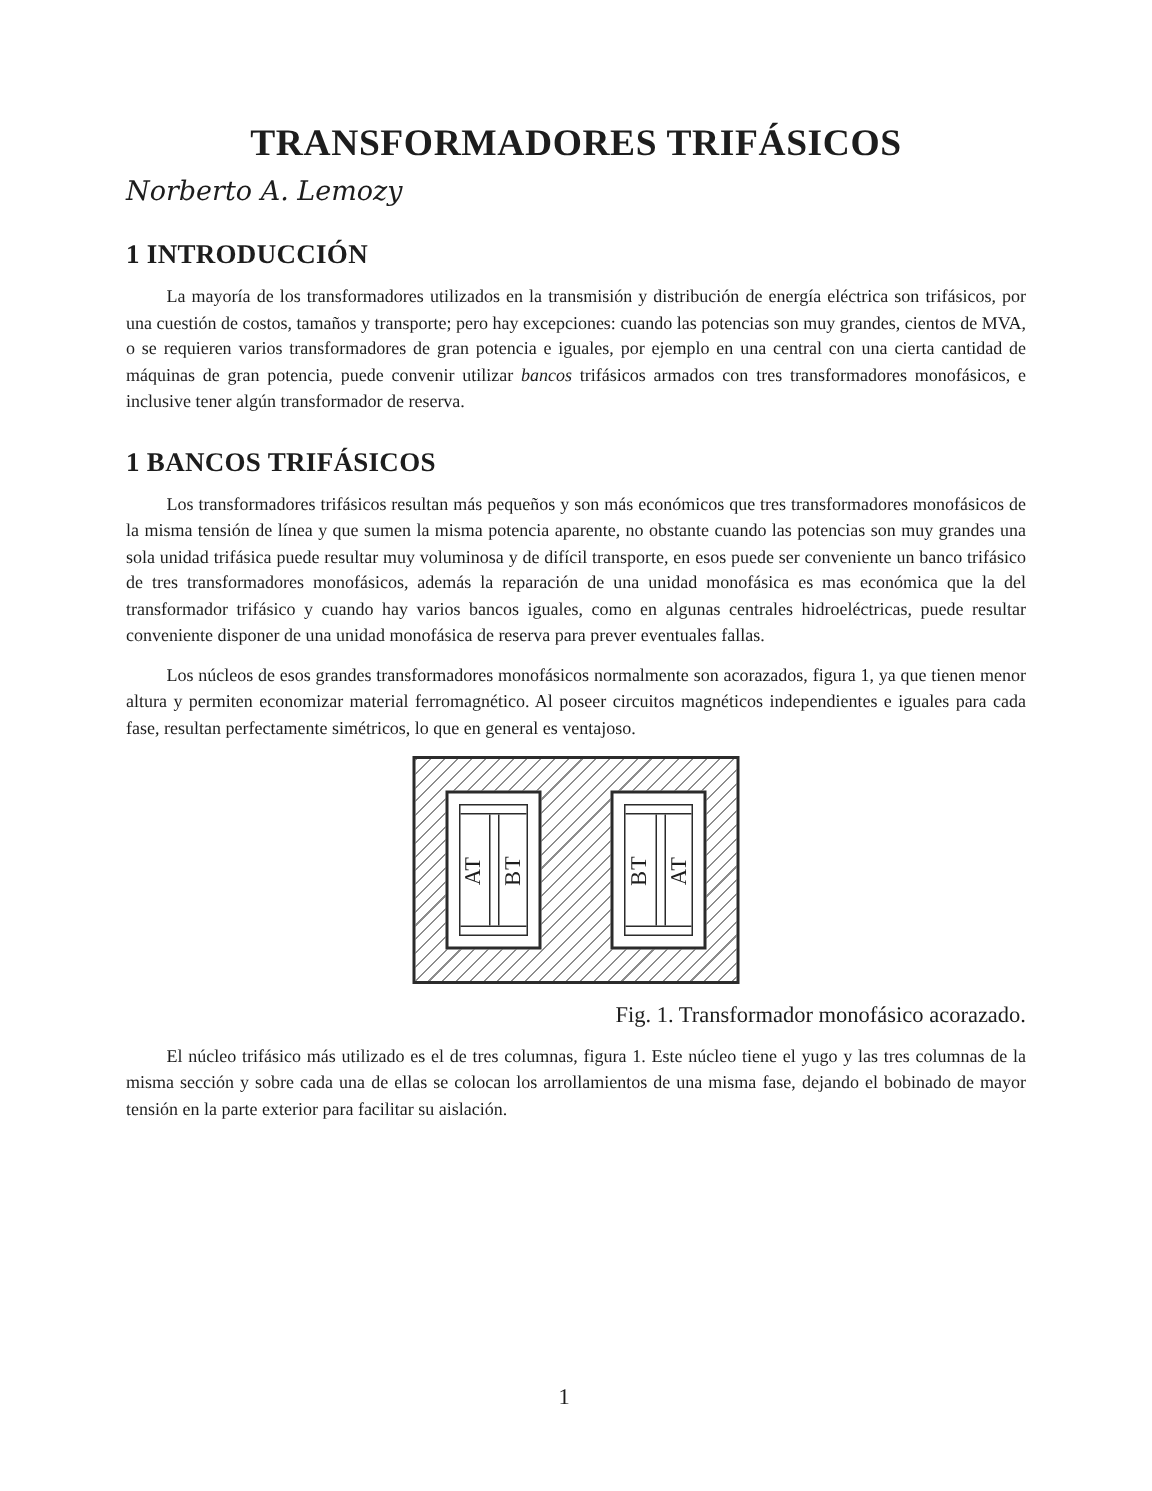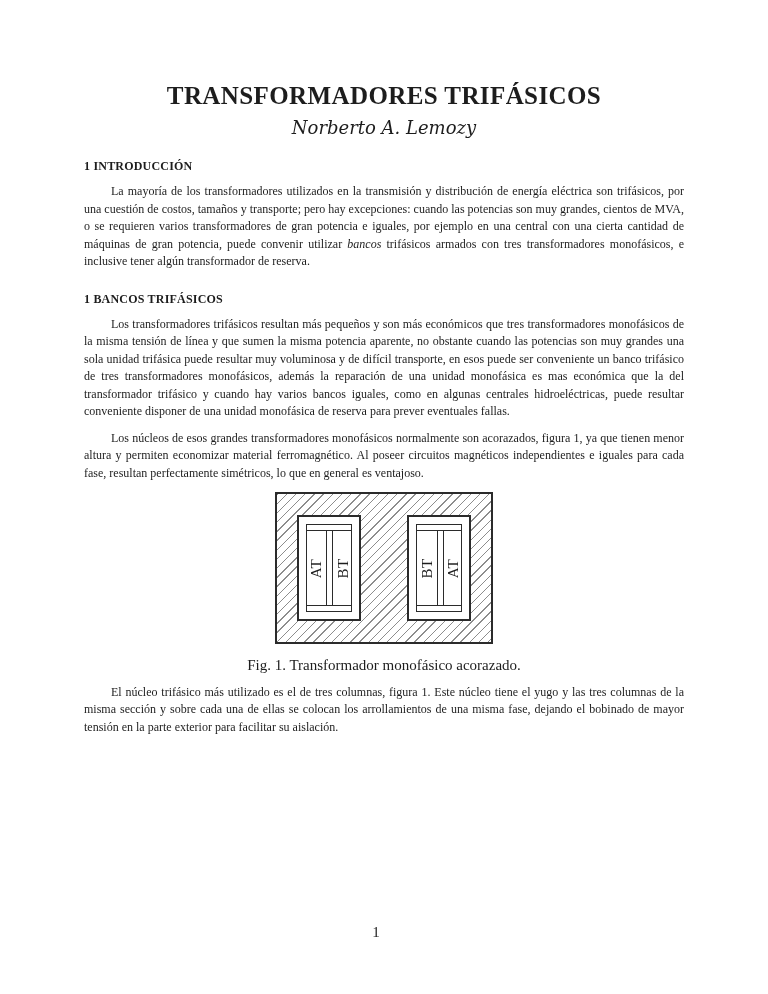--- a/index.html
+++ b/index.html
@@ -18,28 +18,27 @@
   }
   .doc-title {
     padding-top: 82px;
     text-align: center;
     font-size: 25px;
     font-weight: bold;
     letter-spacing: 0.4px;
   }
   .doc-author {
     margin-top: 7px;
-    text-align: center;
     font-size: 18px;
     font-style: italic;
     font-family: "DejaVu Serif", serif;
   }
   .sec-heading {
     margin: 21px 0 0 0;
-    font-size: 12px;
+    font-size: 18px;
     font-weight: bold;
     letter-spacing: 0.2px;
   }
   .para {
     margin: 9px 0 0 0;
     font-size: 12px;
     line-height: 17.5px;
     text-align: justify;
     text-indent: 27px;
   }
@@ -98,21 +97,21 @@
     letter-spacing: 0.5px;
     white-space: nowrap;
   }
   .coil-divider {
     flex: 0 0 5px;
     border-left: 1px solid #2b2b2b;
     border-right: 1px solid #2b2b2b;
   }
   .fig-caption {
     margin-top: 13px;
-    text-align: center;
+    text-align: right;
     font-size: 15px;
     text-indent: 0;
   }
   .page-number {
     position: absolute;
     top: 924px;
     left: 0;
     width: 100%;
     text-align: center;
     font-size: 15px;

